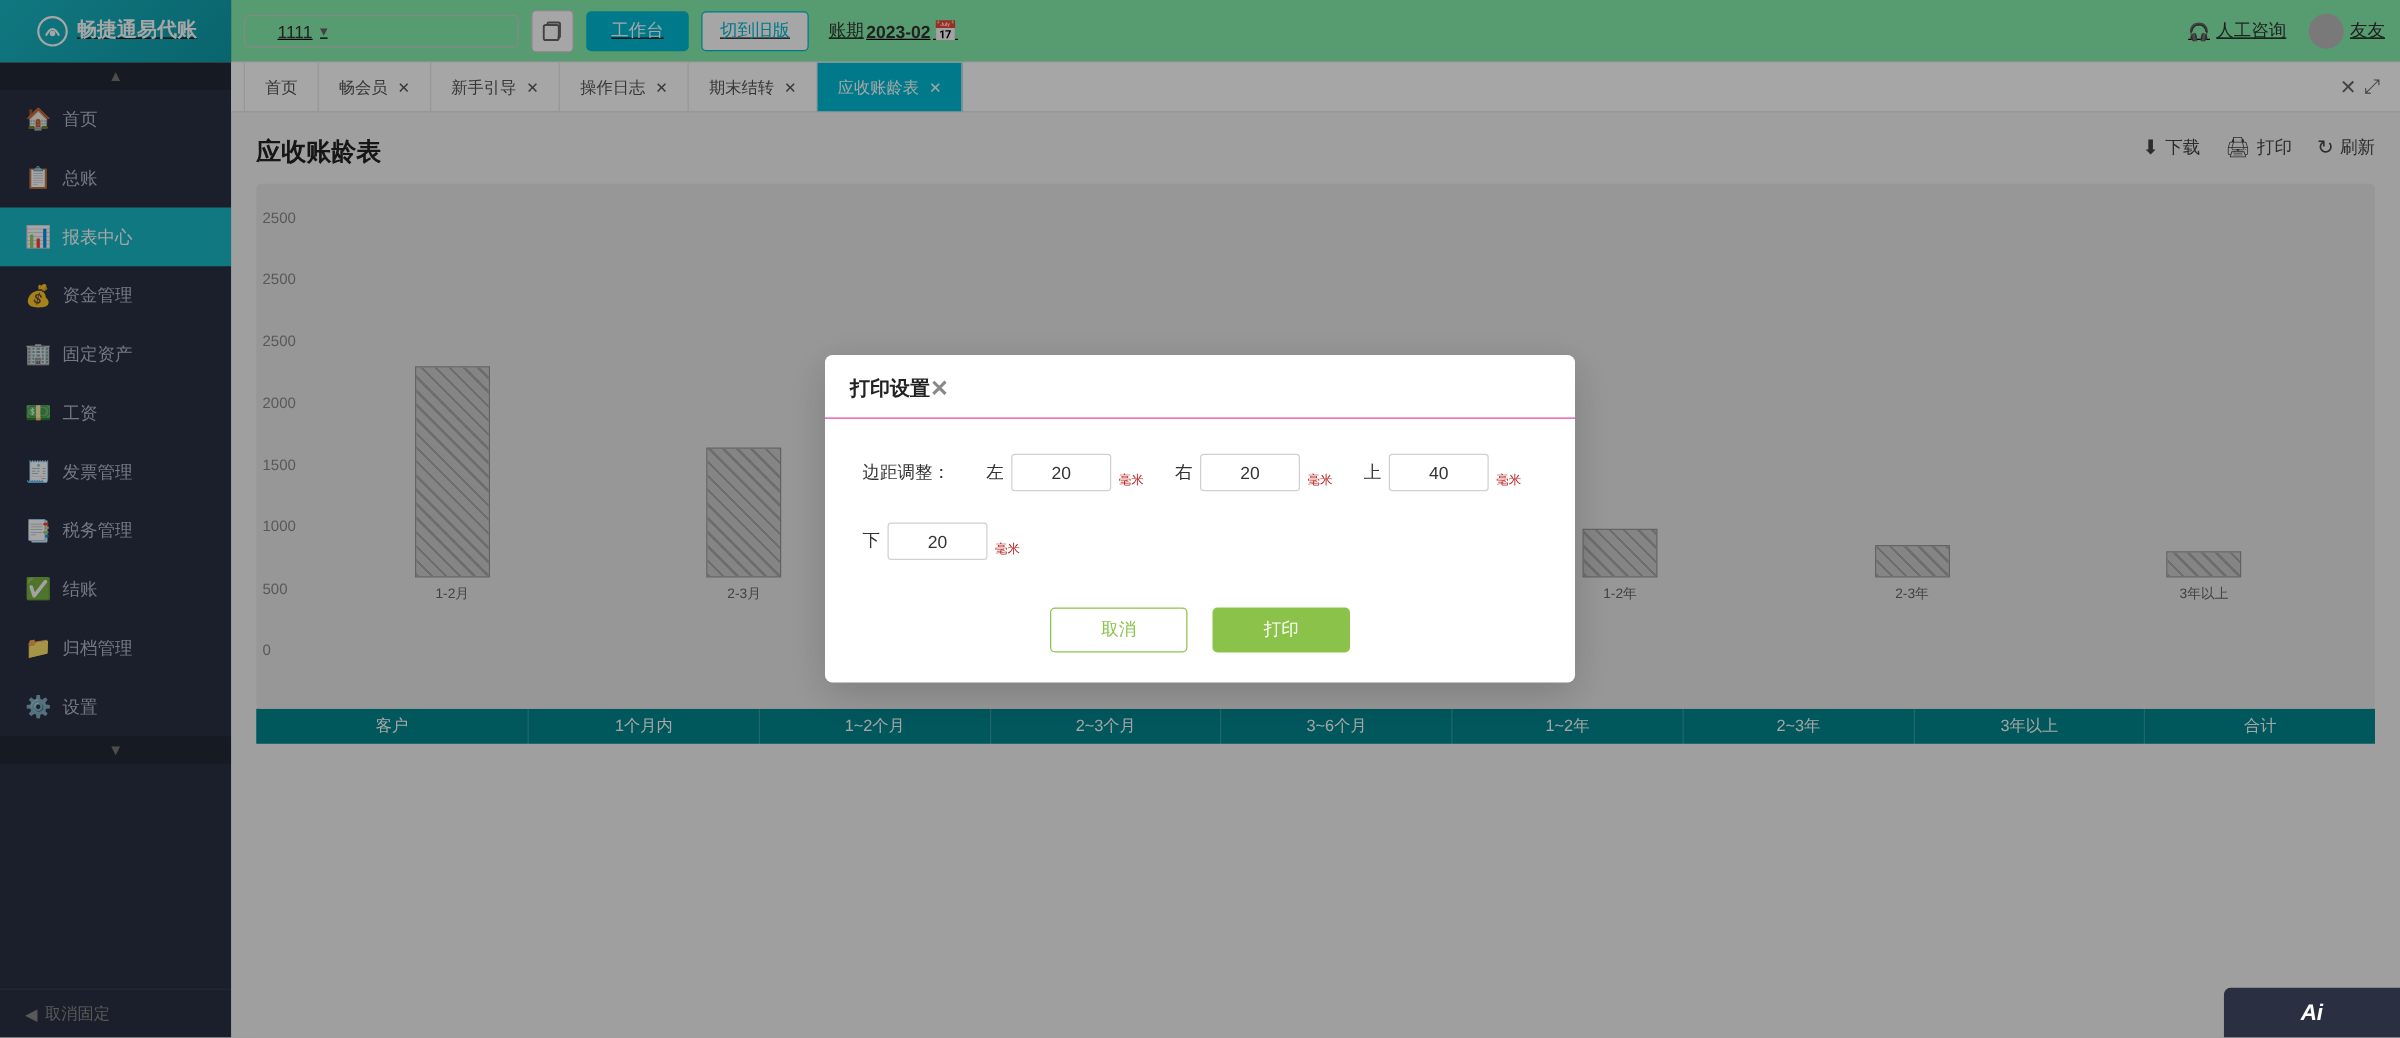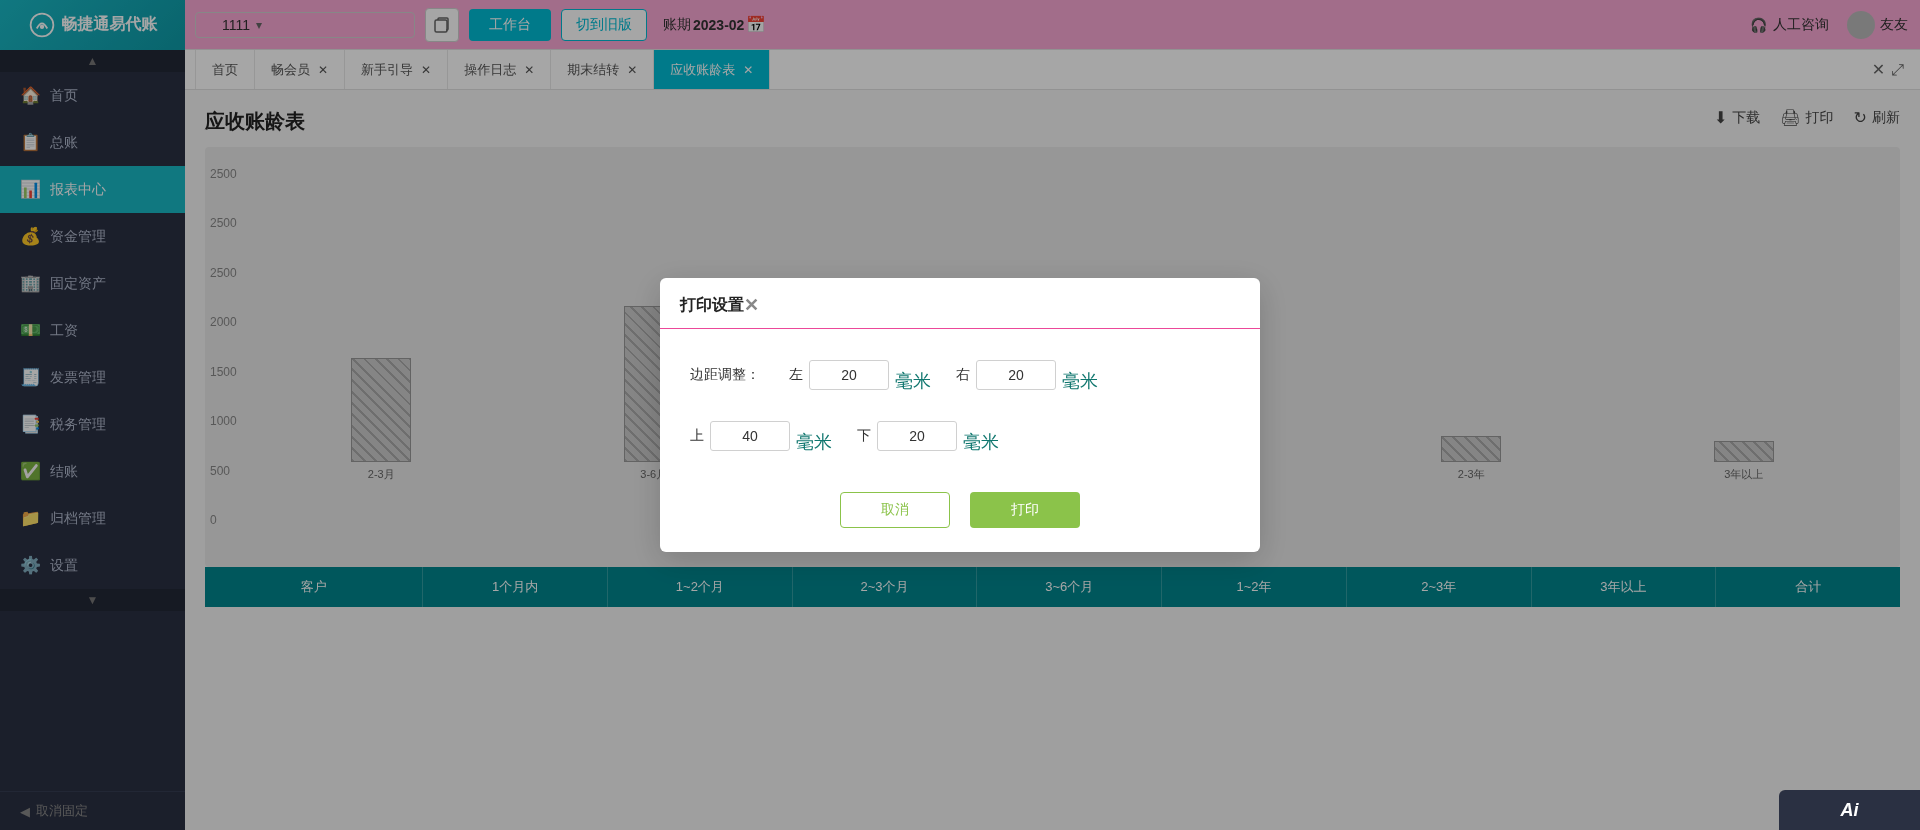--- a/index.html
+++ b/index.html
@@ -1,23 +1,23 @@
 <!DOCTYPE html>
 <html><head>
   <meta charset="utf-8">
   <style>
     * { box-sizing: border-box; margin: 0; padding: 0; font-family: 'Microsoft YaHei', Arial, sans-serif; }
     body { width: 1920px; height: 830px; overflow: hidden; background: #f0f0f0; }
 
     
     .top-header {
       display: flex; align-items: center;
-      height: 50px; background: #f9a8d4;
+      height: 50px; background: #86efac;
       border-bottom: 1px solid #e0e0e0;
-      padding: 0 12px; gap: 10px;
+      padding: 0 12px; gap: 10px; text-decoration: underline;
     }
     .logo-area {
       width: 185px; min-width: 185px;
       background: linear-gradient(135deg, #1ab8c5 0%, #0e9aa7 100%);
       height: 50px; display: flex; align-items: center; justify-content: center;
       color: #fff; font-size: 16px; font-weight: bold;
       margin-left: -12px;
     }
     .logo-icon { width: 28px; height: 28px; margin-right: 6px; }
     .company-selector {
@@ -110,21 +110,21 @@
     .chart-area { width: 100%; height: 420px; background: #e8e8e8; position: relative; border-radius: 4px; overflow: hidden; }
     .chart-grid { width: 100%; height: 100%; position: relative; padding: 20px 40px 40px 60px; }
     .chart-y-labels { position: absolute; left: 5px; top: 20px; bottom: 40px; display: flex; flex-direction: column; justify-content: space-between; font-size: 12px; color: #888; }
     .chart-bars { display: flex; align-items: flex-end; height: calc(100% - 40px); gap: 40px; padding-bottom: 5px; justify-content: space-around; }
     .chart-bar-group { display: flex; flex-direction: column; align-items: center; gap: 5px; }
     .chart-bar { width: 60px; background: repeating-linear-gradient(45deg, #aaa, #aaa 2px, #ccc 2px, #ccc 8px); border: 1px solid #999; }
     .chart-bar-label { font-size: 11px; color: #666; white-space: nowrap; }
 
     
     .bottom-table-bar {
-      height: 40px; background: #00868e;
+      height: 28px; background: #00868e;
       display: flex; align-items: center;
       font-size: 13px; color: #fff;
       padding: 0;
     }
     .btb-cell {
       flex: 1; text-align: center; padding: 0 8px;
       border-right: 1px solid rgba(255,255,255,0.2);
       height: 100%; display: flex; align-items: center; justify-content: center;
     }
     .btb-cell:first-child { flex: 1.2; }
@@ -151,21 +151,21 @@
     .dialog-close { cursor: pointer; color: #888; font-size: 18px; }
     .dialog-body { padding: 28px 30px; }
     .margin-row { display: flex; align-items: center; gap: 25px; flex-wrap: wrap; }
     .margin-label { font-size: 14px; color: #333; margin-right: 4px; }
     .margin-group { display: flex; align-items: center; gap: 6px; }
     .margin-dir { font-size: 14px; color: #333; }
     .margin-input {
       width: 80px; height: 30px; border: 1px solid #d0d0d0; border-radius: 3px;
       text-align: center; font-size: 14px; color: #333; padding: 0 4px;
     }
-    .margin-unit { font-size: 18px; color: #0f766e; margin-top: 12px; }
+    .margin-unit { font-size: 10px; color: #b91c1c; margin-top: 12px; }
     .dialog-footer { display: flex; justify-content: center; gap: 20px; padding: 10px 20px 24px; }
     .btn-cancel {
       width: 110px; height: 36px; border: 1px solid #8bc34a; color: #8bc34a;
       background: #fff; border-radius: 4px; font-size: 14px; cursor: pointer;
     }
     .btn-print {
       width: 110px; height: 36px; border: none; background: #8bc34a;
       color: #fff; border-radius: 4px; font-size: 14px; cursor: pointer;
     }
 
@@ -348,20 +348,24 @@
             <span>2500</span>
             <span>2500</span>
             <span>2000</span>
             <span>1500</span>
             <span>1000</span>
             <span>500</span>
             <span>0</span>
           </div>
           <div class="chart-bars" id="chart-bars">
               <div class="chart-bar-group">
+                <div class="chart-bar" style="height: 169px;"></div>
+                <span class="chart-bar-label">1-2月</span>
+              </div>
+              <div class="chart-bar-group">
                 <div class="chart-bar" style="height: 104px;"></div>
                 <span class="chart-bar-label">2-3月</span>
               </div>
               <div class="chart-bar-group">
                 <div class="chart-bar" style="height: 156px;"></div>
                 <span class="chart-bar-label">3-6月</span>
               </div>
               <div class="chart-bar-group">
                 <div class="chart-bar" style="height: 52px;"></div>
                 <span class="chart-bar-label">6-12个月</span>

